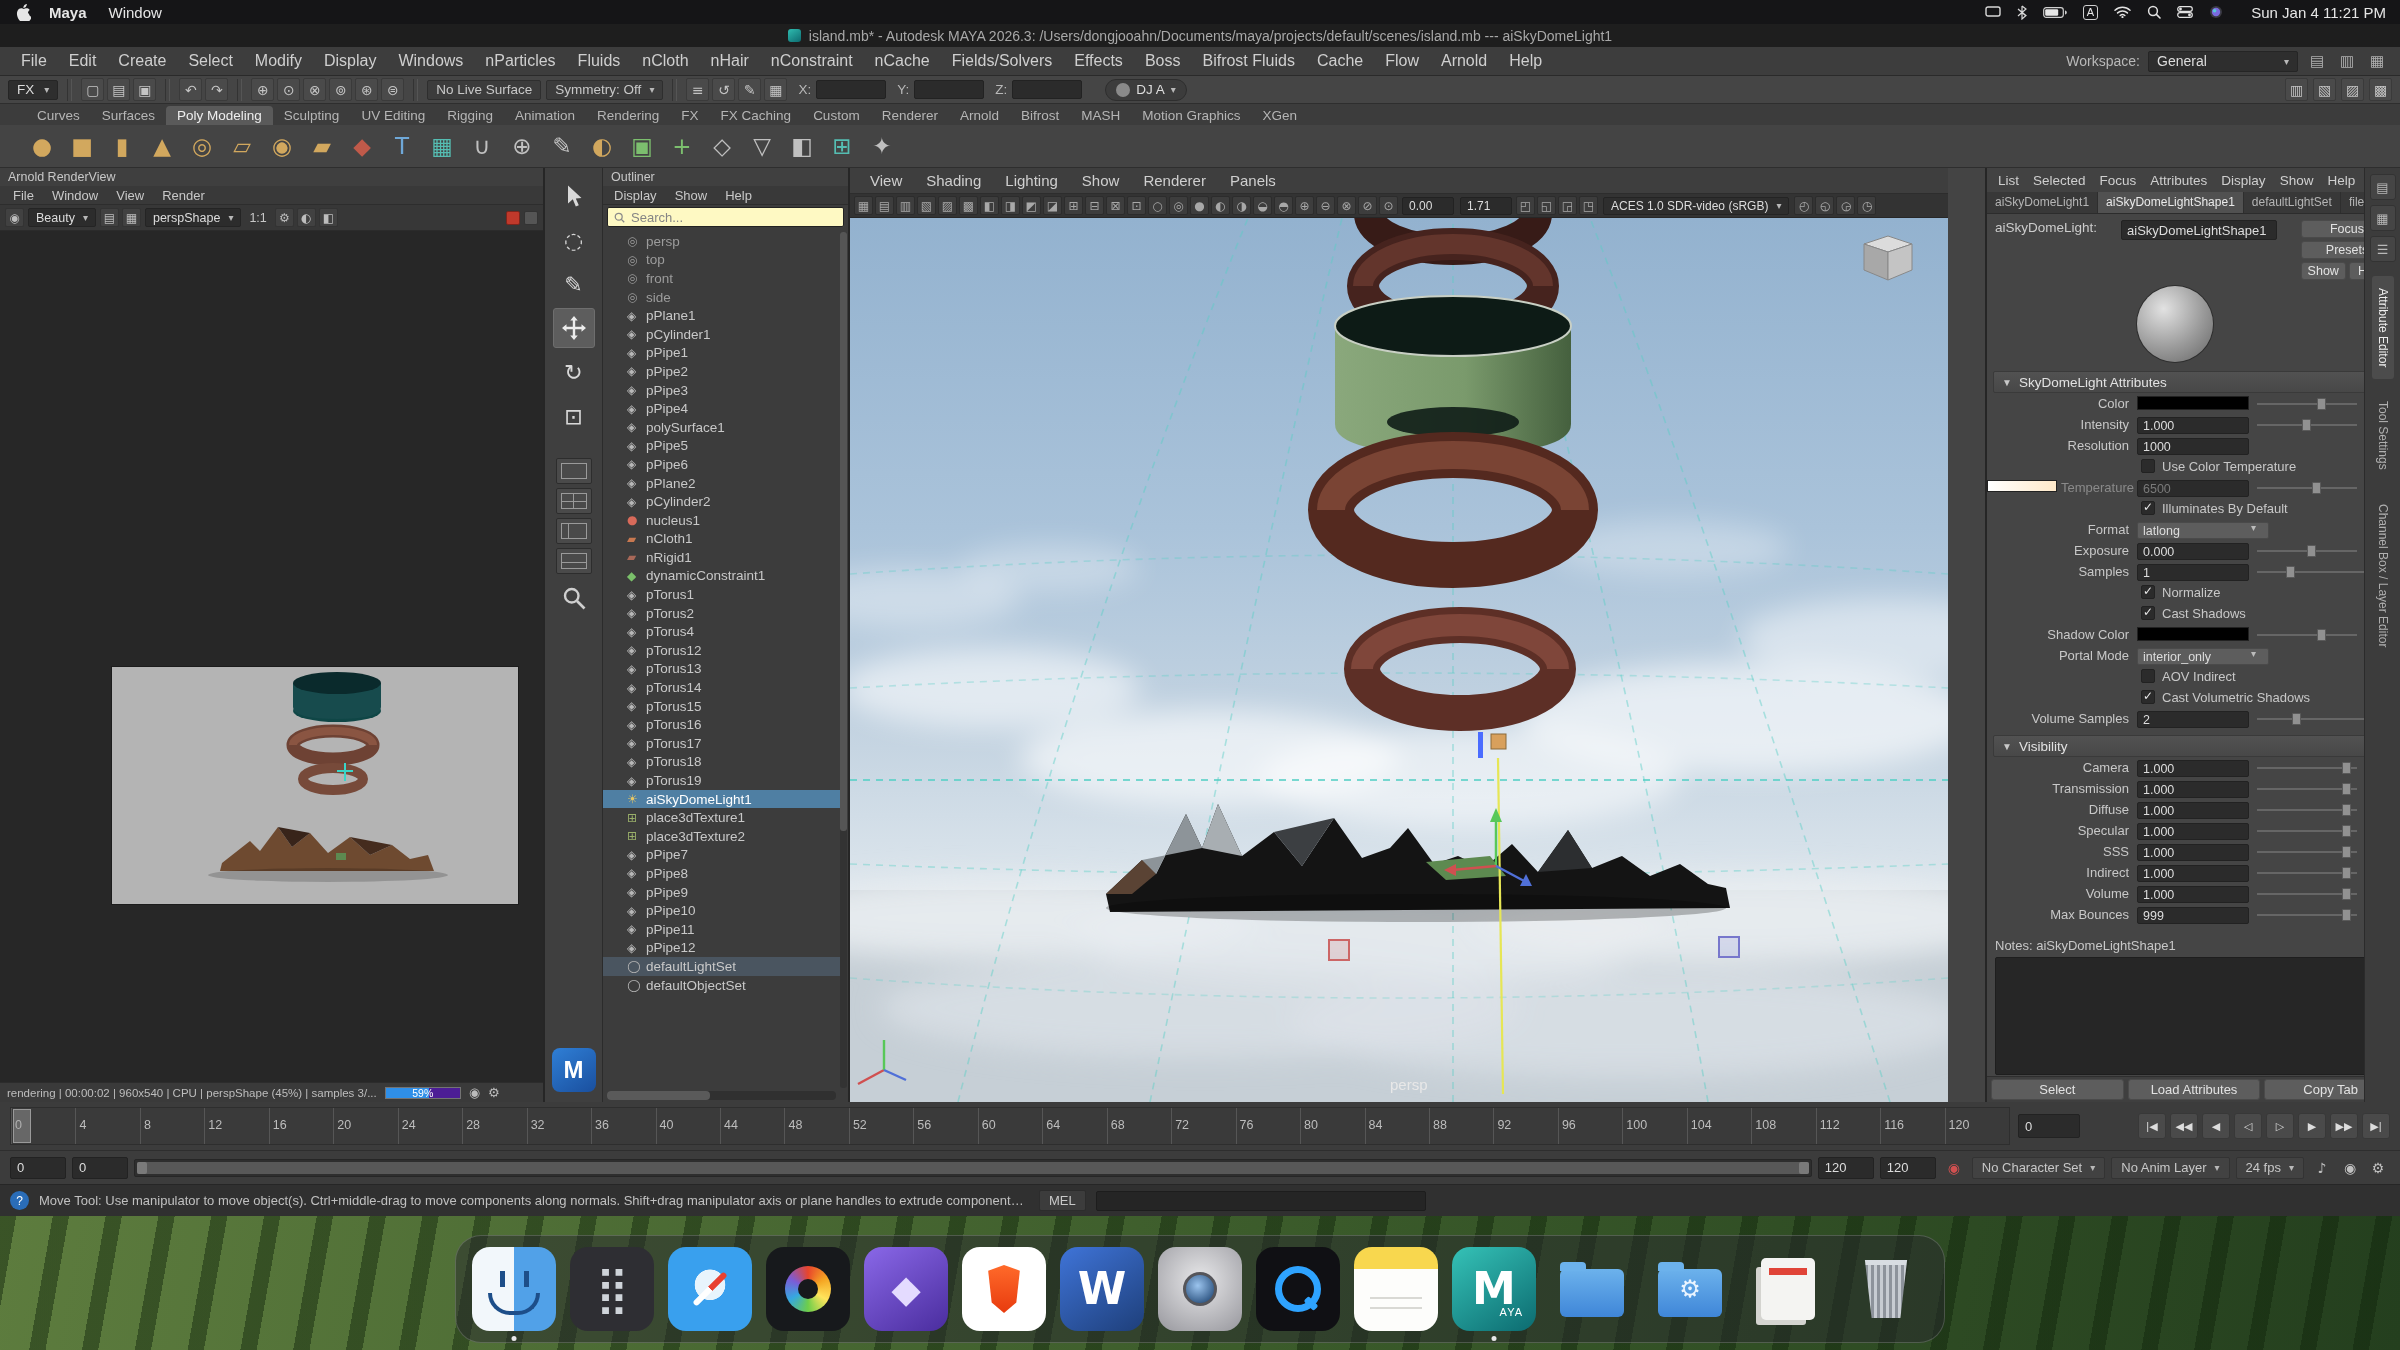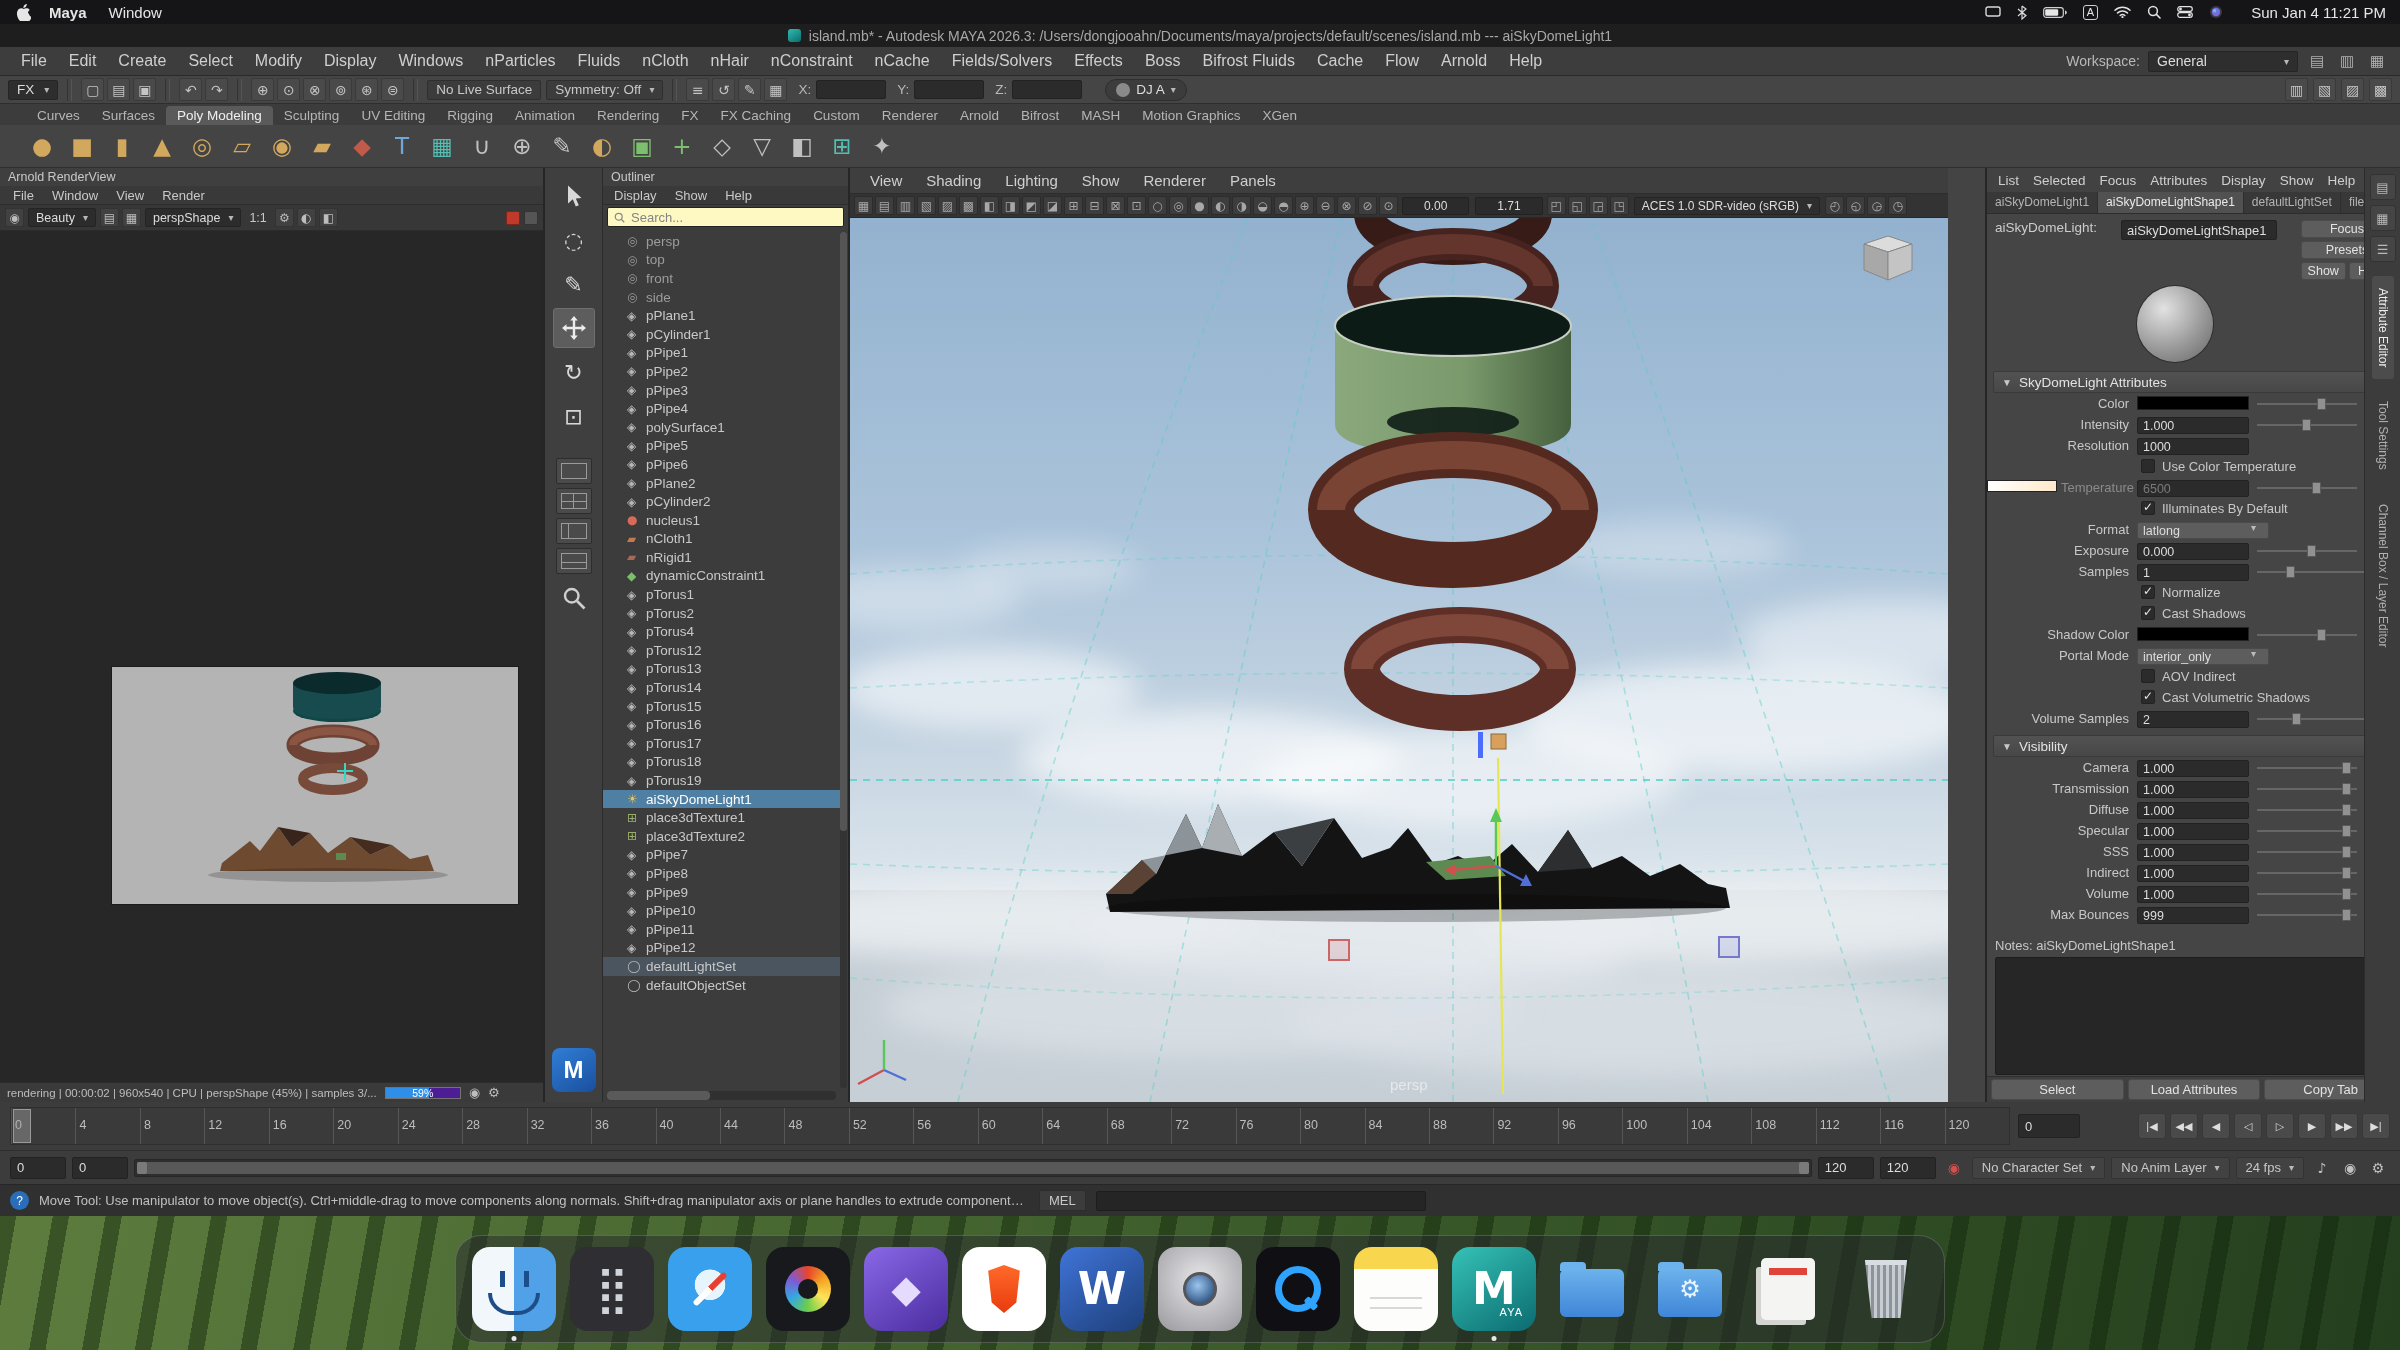--- a/index.html
+++ b/index.html
@@ -110,21 +110,21 @@
   .ol-vscroll{position:absolute;right:1px;top:64px;bottom:14px;width:7px;background:#333;border-radius:3px}
   .ol-vscroll span{display:block;margin-top:4%;width:100%;height:70%;background:#555;border-radius:3px}
 
   
   #viewport{position:absolute;left:850px;top:0;width:1098px;height:934px;background:#3a3a3a}
   .vp-menus{height:26px;background:#3e3e3e;border-bottom:1px solid #2d2d2d;display:flex;align-items:center;font-size:15px;padding-left:8px}
   .vp-menu{padding:0 12px;color:#cfcfcf}
   .vp-toolbar{height:24px;background:#333;border-bottom:1px solid #272727;display:flex;align-items:center;gap:2px;padding:0 4px;font-size:12px}
   .vpt-group{display:flex;gap:2px}
   .vpt-ic{width:19px;height:19px;display:flex;align-items:center;justify-content:center;background:#3d3d3d;border:1px solid #2c2c2c;border-radius:2px;color:#a8a8a8;font-size:12px;font-family:"DejaVu Sans",sans-serif}
-  .vpt-field{min-width:52px;height:18px;background:#2b2b2b;border:1px solid #222;border-radius:2px;color:#ddd;display:flex;align-items:center;padding:0 21px;margin:0 2px}
+  .vpt-field{min-width:52px;height:18px;background:#2b2b2b;border:1px solid #222;border-radius:2px;color:#ddd;display:flex;align-items:center;padding:0 6px;margin:0 2px}
   .vpt-cs{height:18px;background:#2e2e2e;border:1px solid #242424;border-radius:2px;color:#ddd;display:flex;align-items:center;gap:8px;padding:0 7px;margin:0 3px;white-space:nowrap}
   .vp-canvas{position:absolute;left:0;top:50px;right:0;bottom:0}
   .vp-canvas svg{display:block;width:100%;height:100%}
 
   
   #attredit{position:absolute;left:1985px;top:0;width:416px;height:934px;background:#454545;border-left:2px solid #262626;display:flex;flex-direction:column}
   .ae-menus{height:24px;display:flex;align-items:center;font-size:13.5px;padding-left:4px;background:#424242}
   .ae-menu{padding:0 7px;color:#cfcfcf;white-space:nowrap}
   .ae-tabs{height:22px;background:#383838;display:flex;font-size:12px;border-bottom:1px solid #2c2c2c}
   .ae-tab{padding:0 8px;line-height:21px;color:#b5b5b5;border-right:1px solid #2e2e2e;white-space:nowrap;overflow:hidden}

